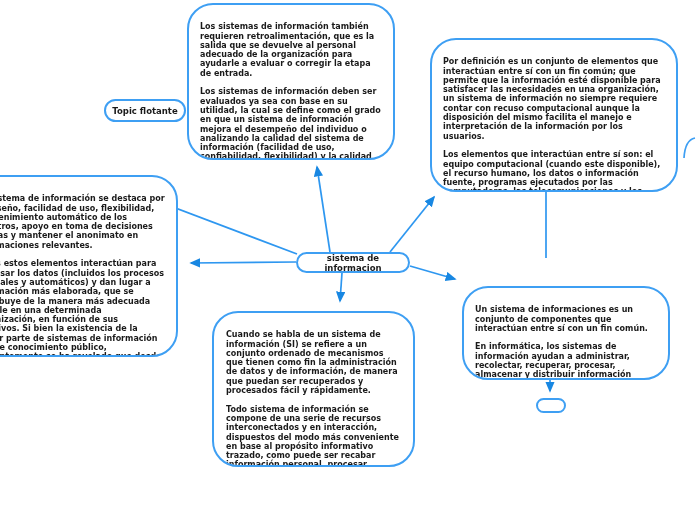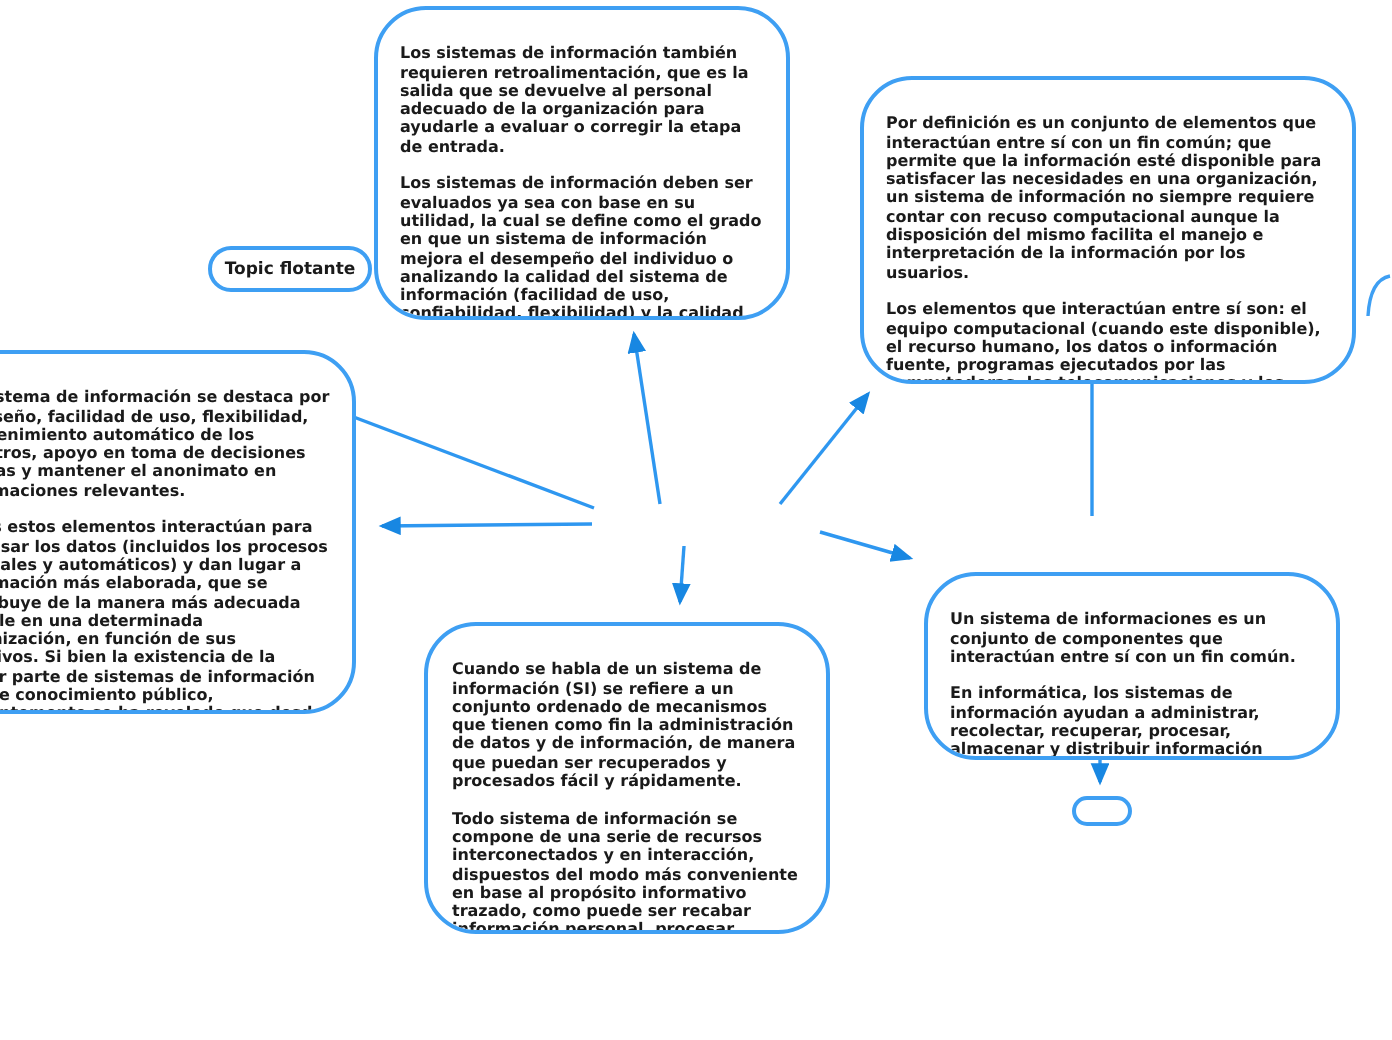--- a/index.html
+++ b/index.html
@@ -46,21 +46,21 @@
     font-size: 8.5px;
     border-radius: 12px;
     text-align: center;
   }
   #node-feedback   { left: 187px; top: 3px;   width: 208px; height: 157px; }
   #node-definition { left: 430px; top: 38px;  width: 248px; height: 154px; }
   #node-features   { left: -38px; top: 175px; width: 216px; height: 182px; }
   #node-concept    { left: 212px; top: 311px; width: 203px; height: 156px; padding-left: 12px; }
   #node-components { left: 462px; top: 258px; width: 208px; height: 94px; margin-top: 28px;  }
   #node-central    { left: 296px; top: 252px; width: 114px; height: 21px;  }
-  #node-floating   { left: 104px; top: 99px;  width: 82px;  height: 23px; margin-top: 24px;  }
+  #node-floating   { left: 104px; top: 99px;  width: 82px;  height: 23px;  }
   #node-empty      { left: 536px; top: 398px; width: 30px;  height: 15px; border-radius: 8px; }
 </style>
 </head>
 <body>
 
 <div id="canvas">
 
   <svg id="connectors" width="696" height="520" viewBox="0 0 696 520">
     <defs>
       <marker id="arrow" markerWidth="8" markerHeight="8" refX="5.5" refY="2.75" orient="auto">
@@ -101,20 +101,23 @@
 
 Todo sistema de información se compone de una serie de recursos interconectados y en interacción, dispuestos del modo más conveniente en base al propósito informativo trazado, como puede ser recabar información personal, procesar estadísticas, organizar archivos, etc. Estos recursos pueden ser:</span>
   </div>
 
   <div class="node note" id="node-components">
     <span>Un sistema de informaciones es un conjunto de componentes que interactúan entre sí con un fin común.
 
 En informática, los sistemas de información ayudan a administrar, recolectar, recuperar, procesar, almacenar y distribuir información relevante para los procesos fundamentales y las particularidades de cada organización.</span>
   </div>
 
+  <div class="node pill" id="node-central">
+    <span>sistema de informacion</span>
+  </div>
 
   <div class="node pill" id="node-floating">
     <span>Topic flotante</span>
   </div>
 
   <div class="node pill" id="node-empty">
     <span></span>
   </div>
 
 </div>

